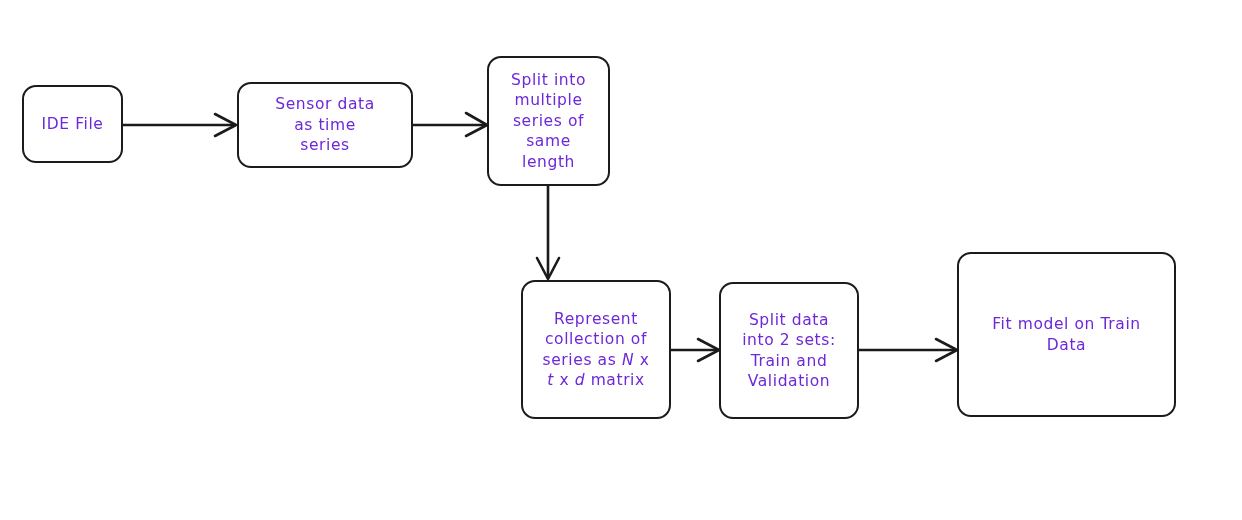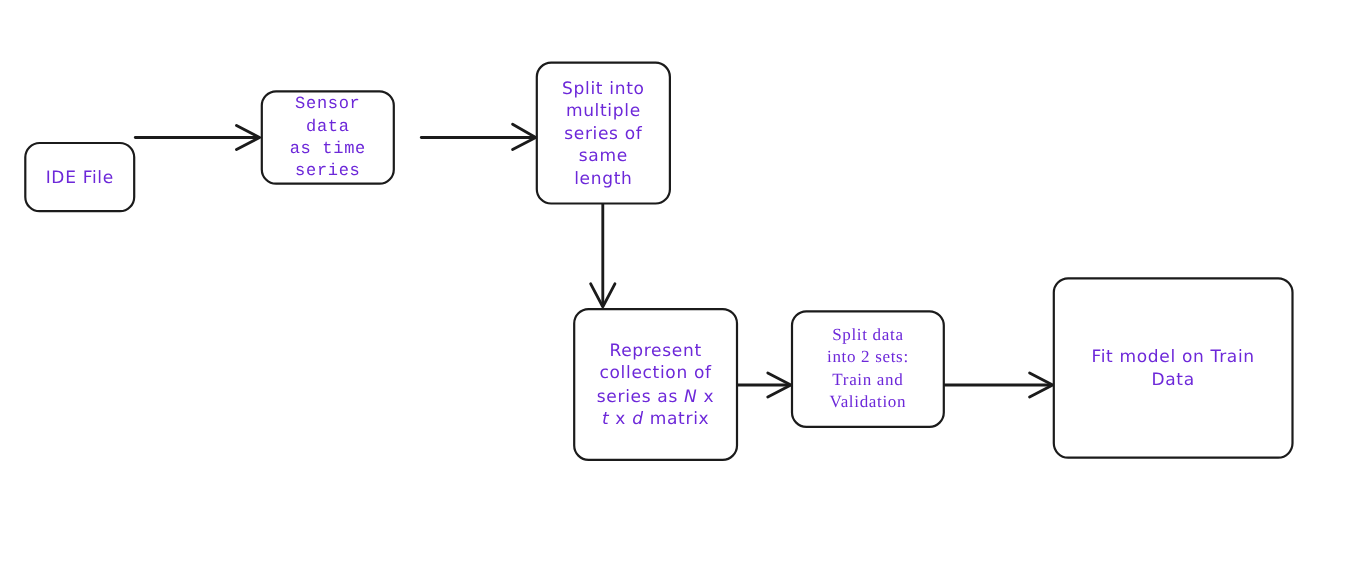--- a/index.html
+++ b/index.html
@@ -46,25 +46,25 @@
     display: block;
     line-height: 1.32;
     padding: 0 6px;
     white-space: pre-line;
   }
   .node .label i {
     font-style: italic;
   }
 
   
-  #node-ide-file      { left: 22px;  top: 85px;  width: 101px; height: 64px;  font-size: 15.5px; margin-top: 44px; }
-  #node-sensor-data   { left: 237px; top: 82px;  width: 122px; height: 86px;  font-size: 15.5px; font-family: Liberation Mono, monospace; }
+  #node-ide-file      { left: 22px;  top: 85px;  width: 101px; height: 78px;  font-size: 15.5px; }
+  #node-sensor-data   { left: 237px; top: 82px;  width: 176px; height: 86px;  font-size: 15.5px; }
   #node-split-series  { left: 487px; top: 56px;  width: 123px; height: 130px; font-size: 15.5px; }
   #node-represent     { left: 479px; top: 280px; width: 150px; height: 139px; font-size: 15.5px; margin-left: 42px; }
-  #node-split-sets    { left: 719px; top: 282px; width: 140px; height: 107px; font-size: 15.5px; font-family: Liberation Serif, serif; }
+  #node-split-sets    { left: 719px; top: 282px; width: 140px; height: 137px; font-size: 15.5px; }
   #node-fit-model     { left: 957px; top: 252px; width: 219px; height: 165px; font-size: 15.5px; }
 </style>
 </head>
 <body>
 
 <div id="canvas">
 
   <svg id="edges" viewBox="0 0 1242 520" xmlns="http://www.w3.org/2000/svg">
 
     <g>

